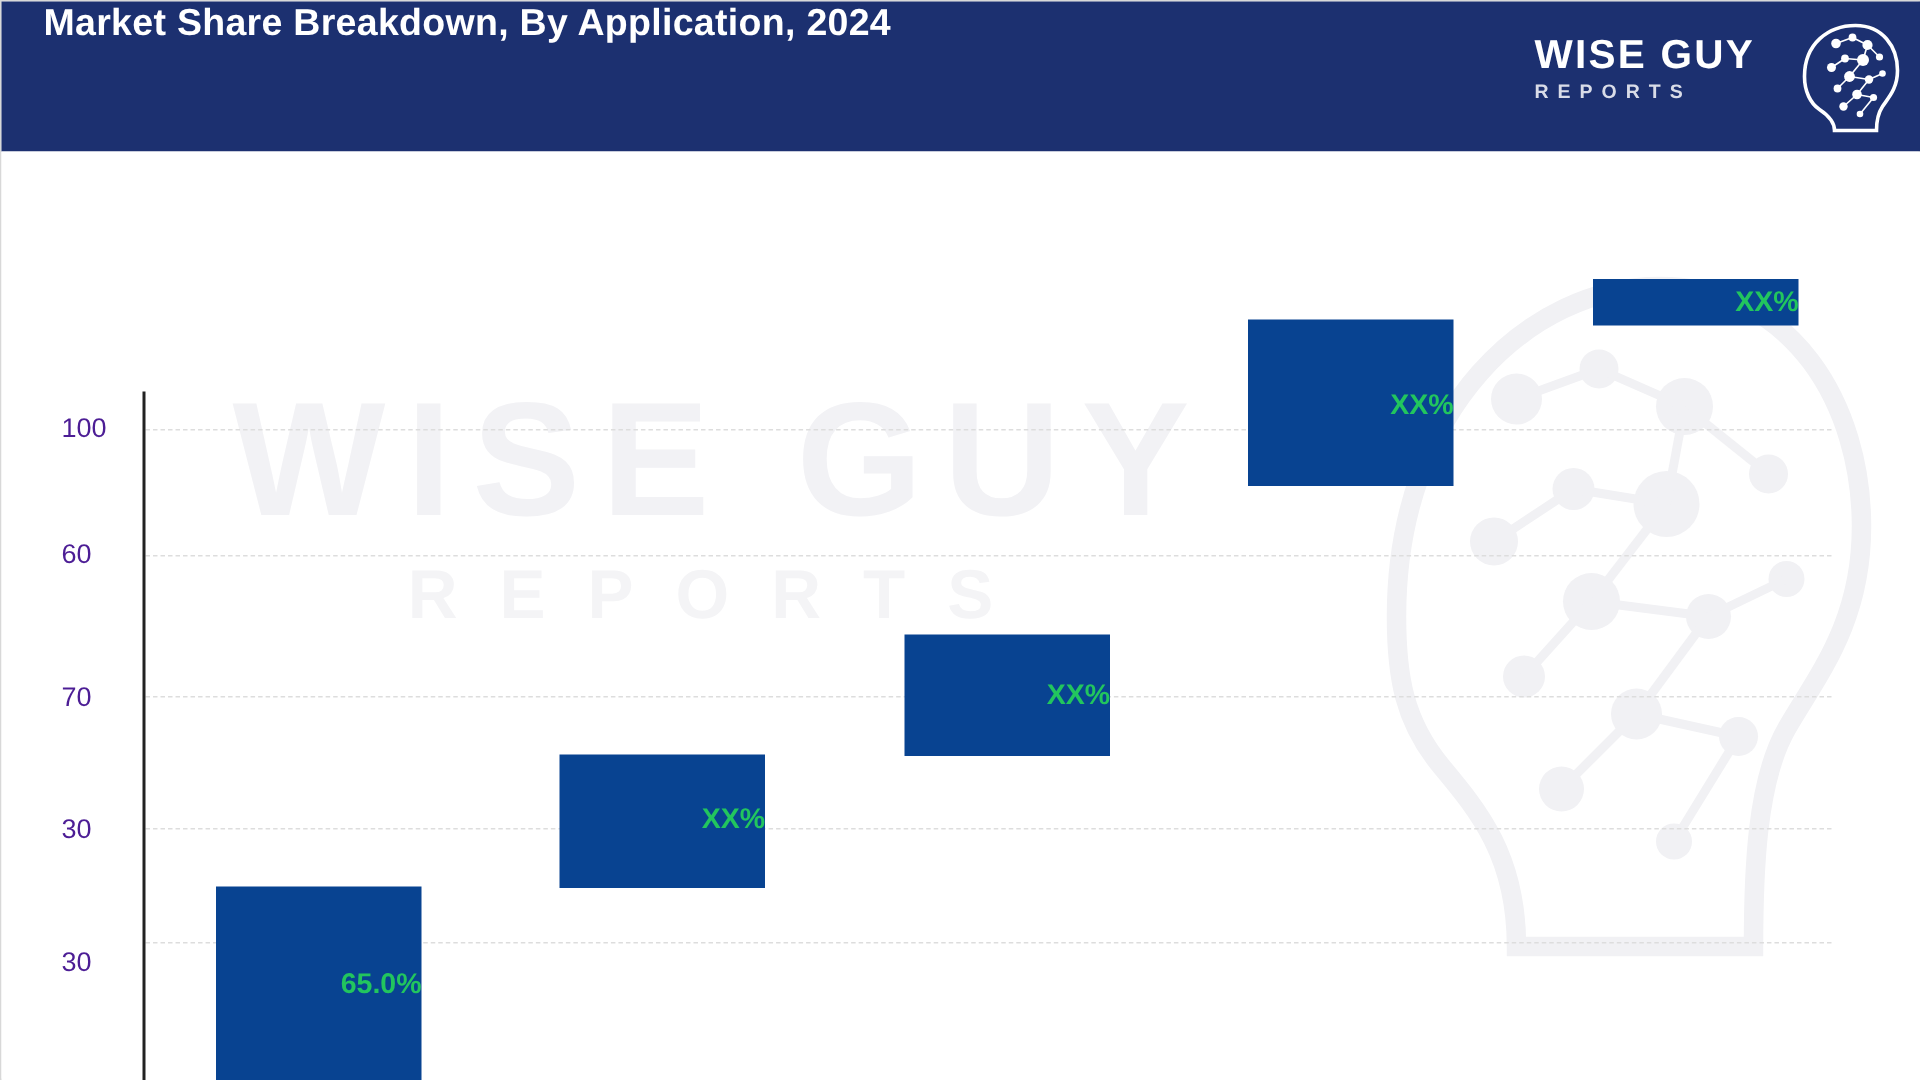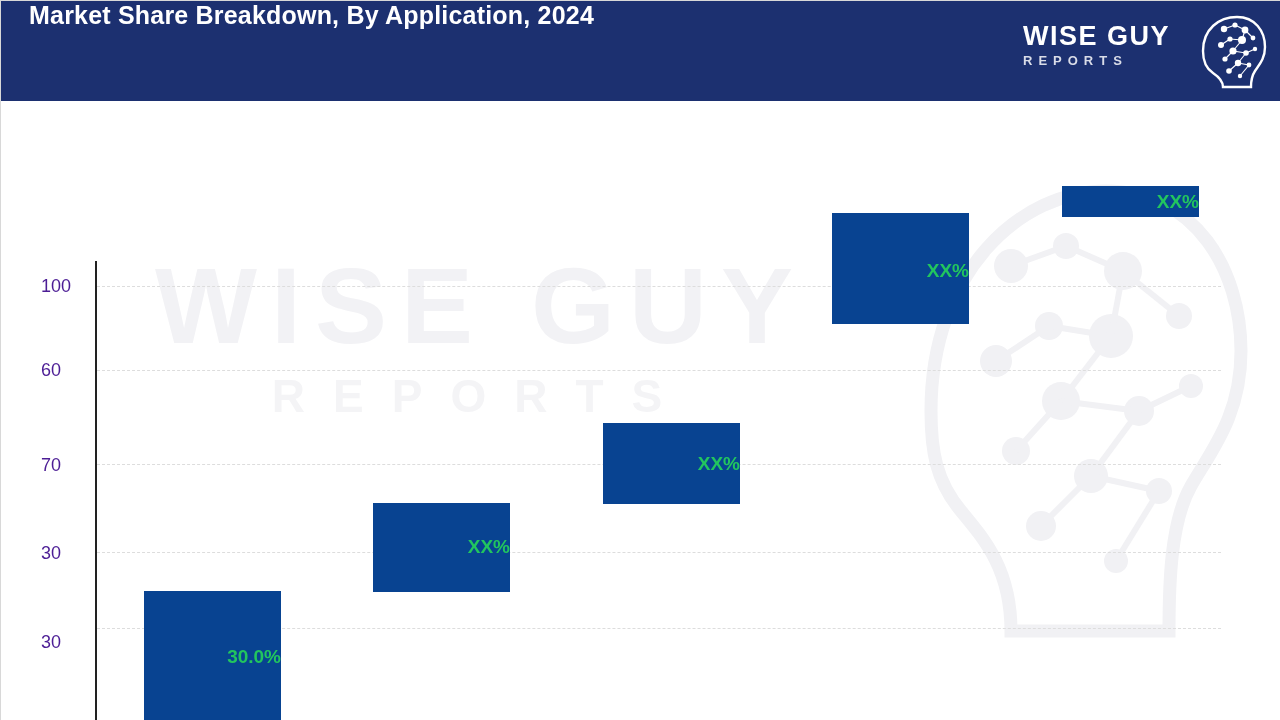--- a/index.html
+++ b/index.html
@@ -286,21 +286,21 @@
       <div class="ytick-label">70</div>
     </div>
     <div class="ytick-wrap" style="top:269px;">
       <div class="ytick-label">60</div>
     </div>
     <div class="ytick-wrap" style="top:185px;">
       <div class="ytick-label">100</div>
     </div>
 
     <div class="bar" style="left:143px; top:490px; width:137px; height:137px;">
-      <div class="bar-label" style="left:0; width:137px; top:55px;">30.0%</div>
+      <div class="bar-label" style="left:0; width:137px; top:55px;">65.0%</div>
     </div>
 
     <div class="bar" style="left:372px; top:402px; width:137px; height:89px;">
       <div class="bar-label" style="left:0; width:137px; top:33px;">XX%</div>
     </div>
 
     <div class="bar" style="left:602px; top:322px; width:137px; height:81px;">
       <div class="bar-label" style="left:0; width:137px; top:30px;">XX%</div>
     </div>
 

